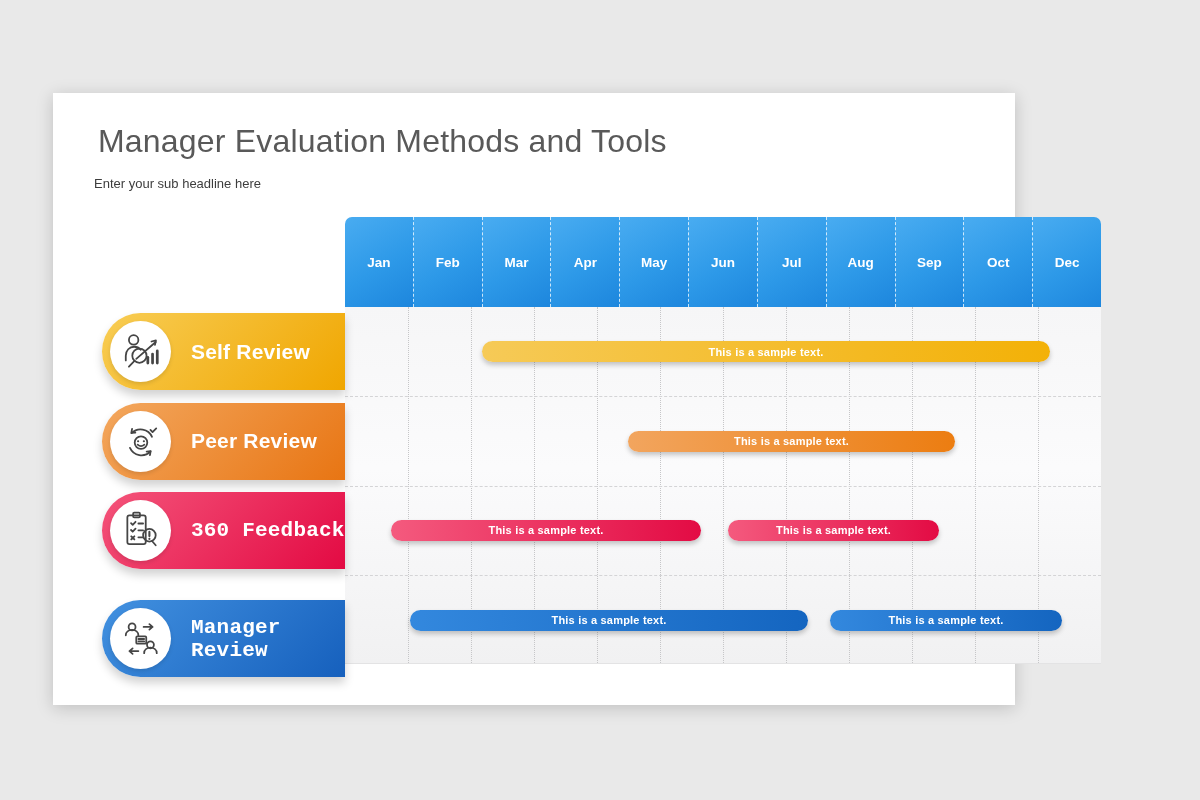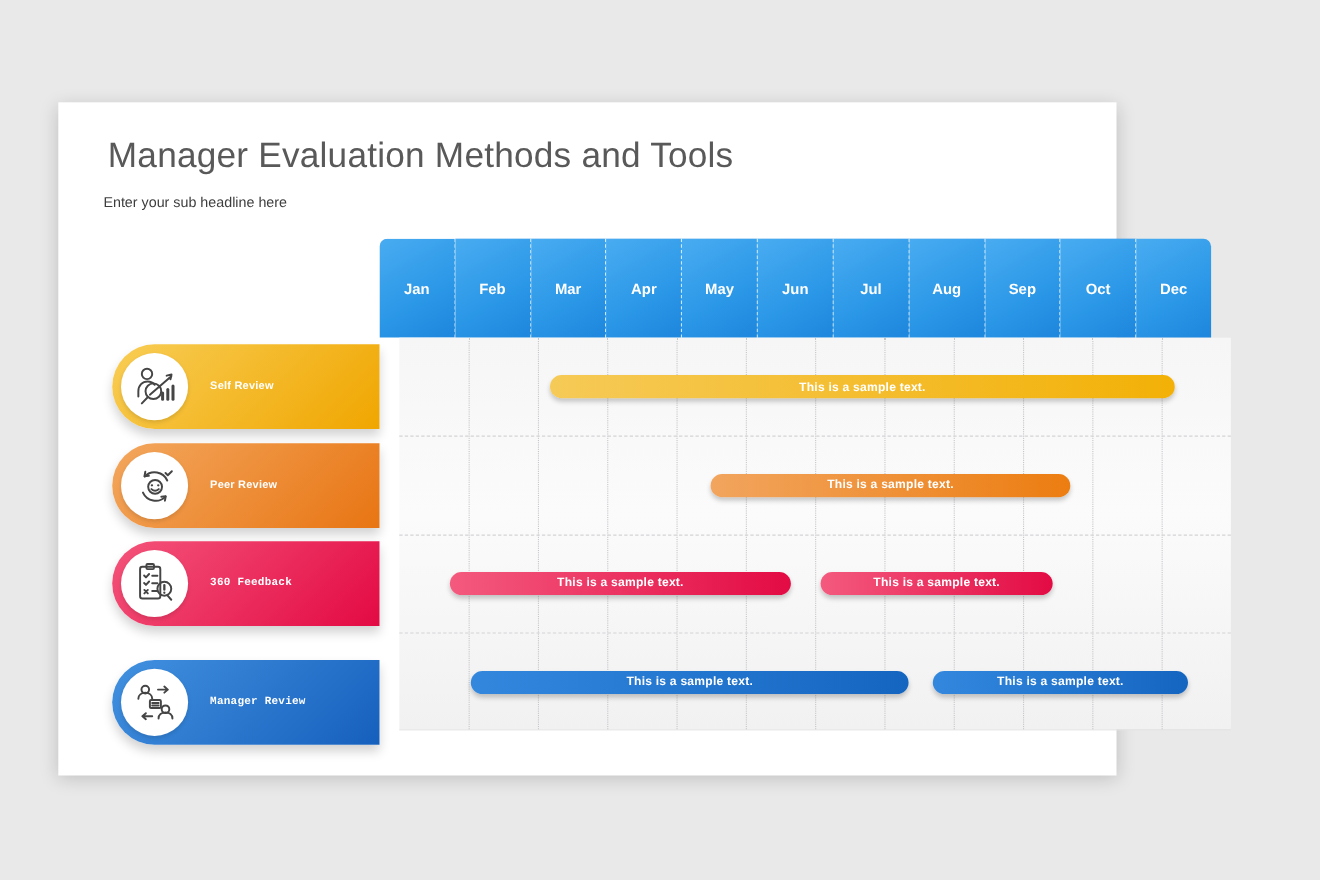--- a/index.html
+++ b/index.html
@@ -34,21 +34,20 @@
     background:linear-gradient(150deg,#49acf1 0%,#2d99e8 55%,#1d86dd 100%);
     border-right:1px dashed rgba(255,255,255,0.75);
   }
   .month-cell:first-child { border-radius:7px 0 0 0; }
   .month-cell:last-child { border-right:none; border-radius:0 7px 0 0; }
   
   .grid {
     position:absolute; left:292px; top:214px; width:756px; height:357px;
     background:linear-gradient(180deg,#f6f6f7 0%,#fbfbfc 45%,#f1f1f2 100%);
     border-bottom:1px solid #e3e3e4;
-    margin-left:18px;
   }
   .grid-col {
     position:absolute; top:0; bottom:0; width:0;
     border-right:1px dotted #c6c6c8;
   }
   .grid-rowline {
     position:absolute; left:0; right:0; height:0;
     border-bottom:1px dashed #d4d4d6;
   }
   .bar {
@@ -67,21 +66,21 @@
   .pill-circle {
     position:absolute; left:8px; top:8px; width:61px; height:61px;
     background:#ffffff; border-radius:50%;
     display:flex; align-items:center; justify-content:center;
     box-shadow:0 2px 4px rgba(0,0,0,0.12);
   }
   .pill-circle svg { width:42px; height:42px; }
   .pill-label {
     position:absolute; left:89px; top:0; bottom:0;
     display:flex; align-items:center;
-    color:#fff; font-weight:bold; font-size:10px; letter-spacing:0.2px;
+    color:#fff; font-weight:bold; font-size:21px; letter-spacing:0.2px;
   }
   .icon-line { stroke:#454545; fill:none; stroke-width:1.7; stroke-linecap:round; stroke-linejoin:round; }
 </style>
 </head>
 <body>
 
 <div class="card">
   <div class="slide-title">Manager Evaluation Methods and Tools</div>
   <div class="slide-subtitle">Enter your sub headline here</div>
 

